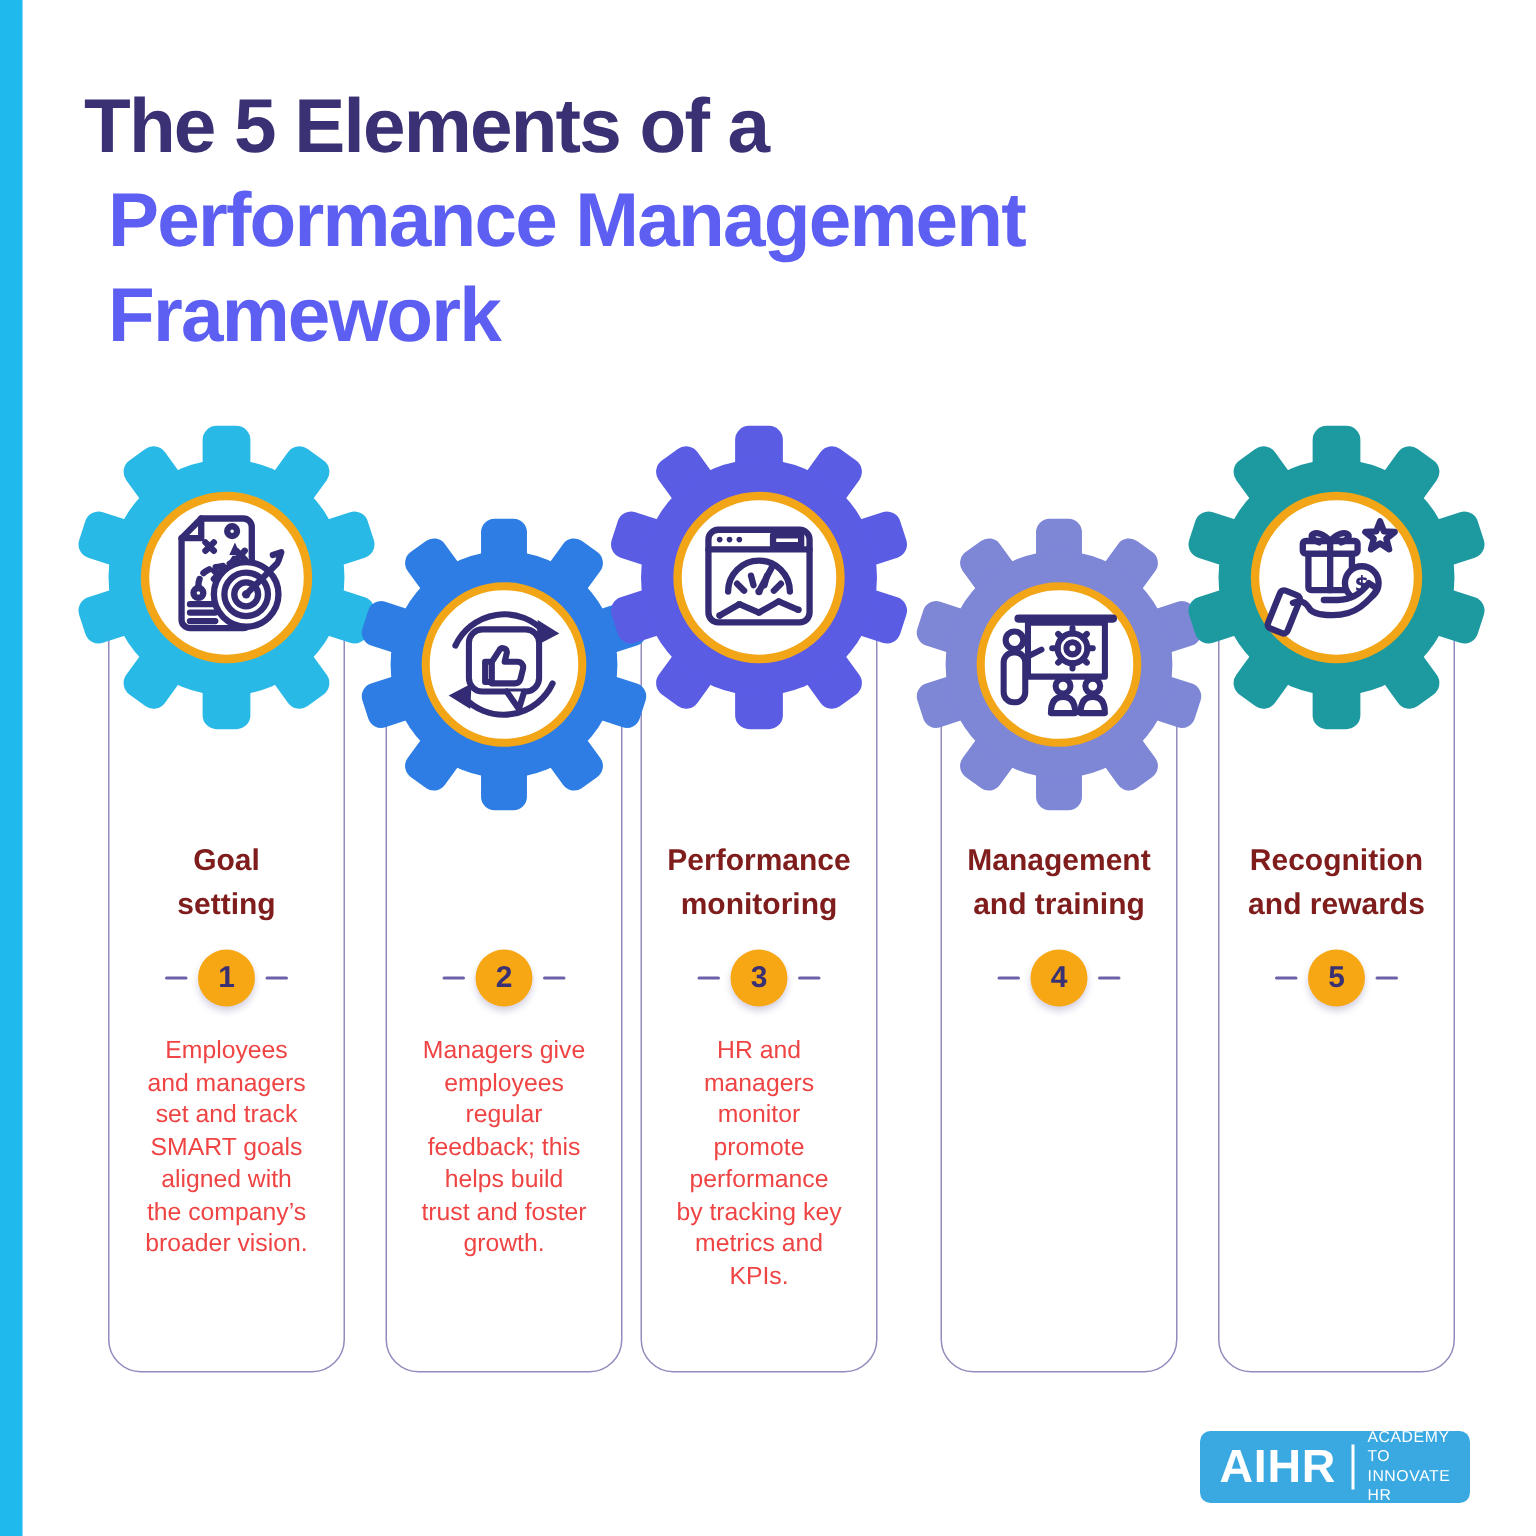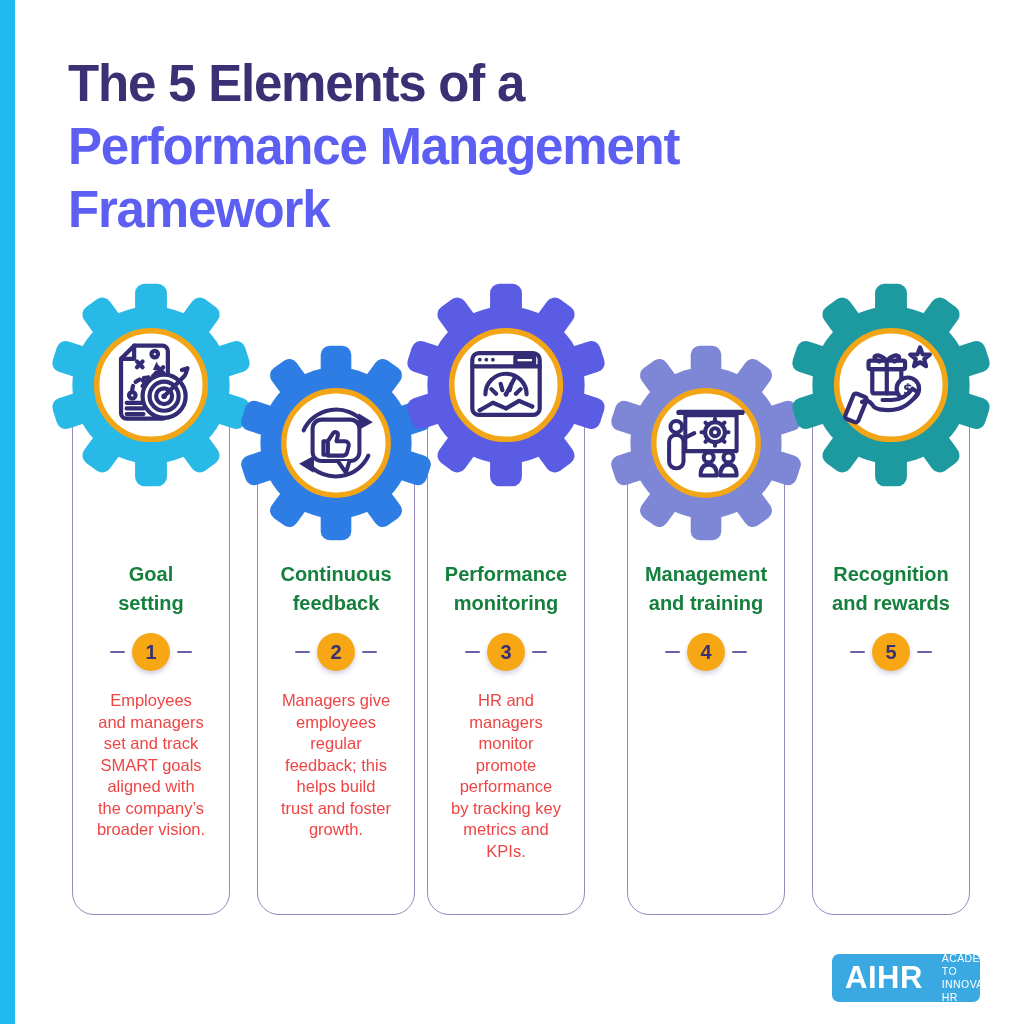--- a/index.html
+++ b/index.html
@@ -2,48 +2,48 @@
 <html><head>
 <meta charset="utf-8">
 <title>The 5 Elements of a Performance Management Framework</title>
 <style>
   html,body{margin:0;padding:0;background:#ffffff;}
   body{width:1024px;height:1024px;overflow:hidden;font-family:"Liberation Sans",sans-serif;}
   .canvas{position:relative;width:1024px;height:1024px;background:#ffffff;}
 
   .accent-bar{position:absolute;left:0;top:0;width:15px;height:1024px;}
 
-  .headline{position:absolute;left:68px;top:52px;margin:0;font-weight:bold;
+  .headline{position:absolute;left:56px;top:52px;margin:0;font-weight:bold;
             font-size:51px;line-height:63px;letter-spacing:-1.2px;}
   .headline span{display:block;white-space:pre-line;}
 
   .column{position:absolute;top:0;width:158px;height:1024px;}
   .card{position:absolute;left:0;width:158px;background:#ffffff;border:1.5px solid #948abd;
         border-radius:22px;box-sizing:border-box;z-index:1;}
   .card-odd{top:404px;height:511px;}
   .card-even{top:460px;height:455px;}
 
   .gear{position:absolute;z-index:2;}
   .gear-odd{width:206px;height:206px;left:-24px;top:282px;}
   .gear-even{width:198px;height:198px;left:-20px;top:344px;}
   .ink{stroke:#332c75;stroke-width:4.5;fill:none;stroke-linecap:round;stroke-linejoin:round;}
 
   .el-title{position:absolute;top:560px;left:0;width:158px;margin:0;text-align:center;
-            font-size:20px;line-height:29px;font-weight:bold;color:#15803d;
+            font-size:20px;line-height:29px;font-weight:bold;color:#7f1d1d;
             white-space:pre-line;z-index:3;}
   .badge-row{position:absolute;top:633px;left:0;width:158px;display:flex;align-items:center;
              justify-content:center;gap:7px;z-index:3;}
   .dash{width:15px;height:2px;background:#6c61a9;border-radius:1px;}
   .badge-circle{width:38px;height:38px;border-radius:50%;color:#393174;font-size:20px;
                 font-weight:bold;line-height:38px;text-align:center;
                 box-shadow:0 3px 5px rgba(60,40,120,.22);}
   .el-desc{position:absolute;top:690px;left:-3px;width:164px;margin:0;text-align:center;
            font-size:16.5px;line-height:21.5px;color:#ef4444;white-space:pre-line;z-index:3;}
 
-  .logo{position:absolute;left:832px;top:954px;width:148px;height:48px;border-radius:7px;
+  .logo{position:absolute;left:800px;top:954px;width:180px;height:48px;border-radius:7px;
         display:flex;align-items:center;color:#ffffff;z-index:4;}
   .logo-brand{font-size:31px;font-weight:bold;margin-left:13px;letter-spacing:.5px;}
   .logo-divider{width:2px;height:30px;background:#ffffff;margin:0 9px 0 10px;}
   .logo-tagline{font-size:10.5px;font-weight:normal;line-height:13px;letter-spacing:.4px;
                 white-space:pre-line;}
 </style>
 </head>
 <body>
 
 <div class="canvas">
@@ -63,21 +63,21 @@
         <rect x="-17" y="-108" width="34" height="46" rx="10" transform="rotate(324)"></rect>
         <circle r="84"></circle>
       </g>
     </defs>
   </svg>
 
   <div class="accent-bar" style="background-color: rgb(31, 185, 238);"></div>
 
   <h1 class="headline">
     <span style="color: rgb(57, 49, 116);">The 5 Elements of a</span>
-    <span style="color: rgb(93, 94, 242);">Performance Management
+    <span style="color: rgb(93, 94, 242); margin-left: 16px;">Performance Management
 Framework</span>
   </h1>
 
   <section class="column" style="left:72px">
     <div class="card card-odd"></div>
     <svg class="gear gear-odd" viewBox="-110 -110 220 220">
       <g fill="#29b9e7">
           <use href="#gearbase"></use>
         </g>
       <circle r="58" fill="#ffffff" stroke-width="6" stroke="#f2a516"></circle>
@@ -127,22 +127,20 @@
         <path d="M-36,-14 A40,40 0 0 1 30,-24"></path>
         <polygon points="25,-33 41,-23 24,-14" fill="#332c75" stroke="none"></polygon>
         <path d="M36,14 A40,40 0 0 1 -30,24"></path>
         <polygon points="-25,33 -41,23 -24,14" fill="#332c75" stroke="none"></polygon>
         <rect x="-26" y="-26" width="52" height="46" rx="10" fill="#ffffff"></rect>
         <path d="M2,20 l9,13 4,-13" fill="#ffffff"></path>
         <path d="M-14,13 v-15 h5 v15 z" fill="#ffffff"></path>
         <path d="M-9,-2 l5.5,-8.5 a3,3 0 0 1 5.6,1.8 L0.5,-2 H10 a4.2,4.2 0 0 1 4.1,5.2 l-1.9,7.6 A4.6,4.6 0 0 1 7.7,14 H-9 Z" fill="#ffffff"></path>
       </g>
     </svg>
-    <h2 class="el-title">Continuous
-feedback</h2>
     <div class="badge-row">
       <span class="dash"></span>
       <span class="badge-circle" style="background-color: rgb(247, 167, 19);">2</span>
       <span class="dash"></span>
     </div>
     <p class="el-desc">Managers give
 employees
 regular
 feedback; this
 helps build

